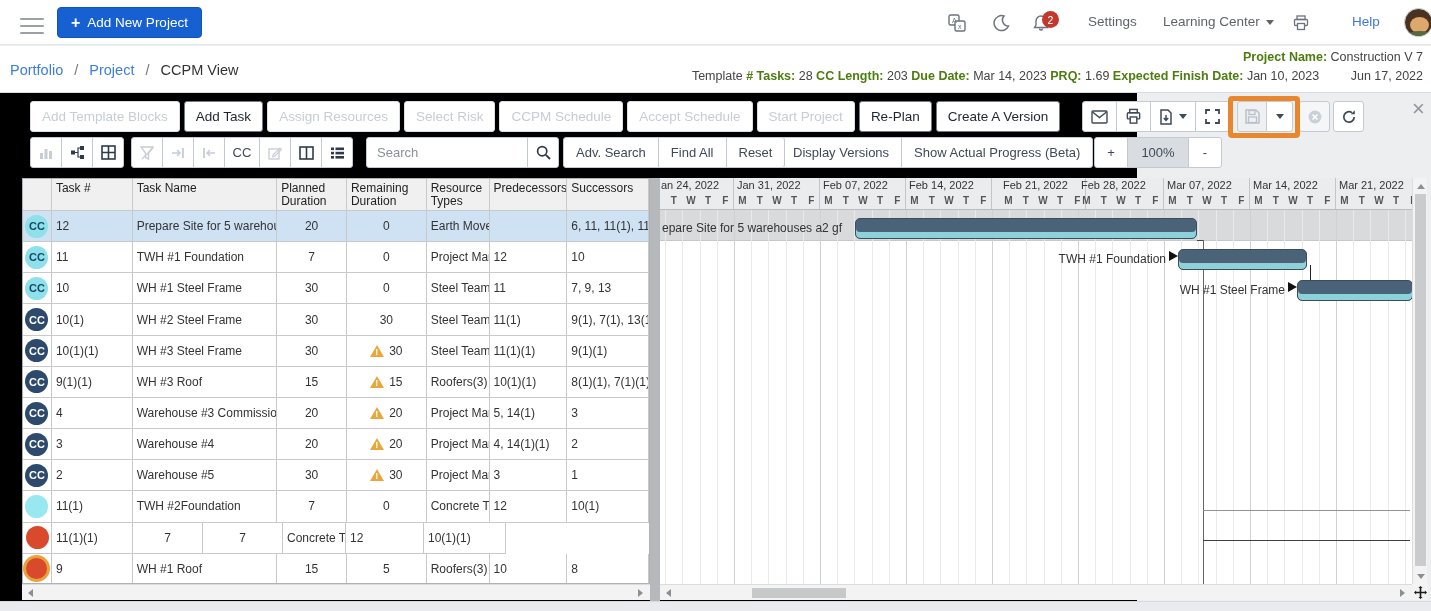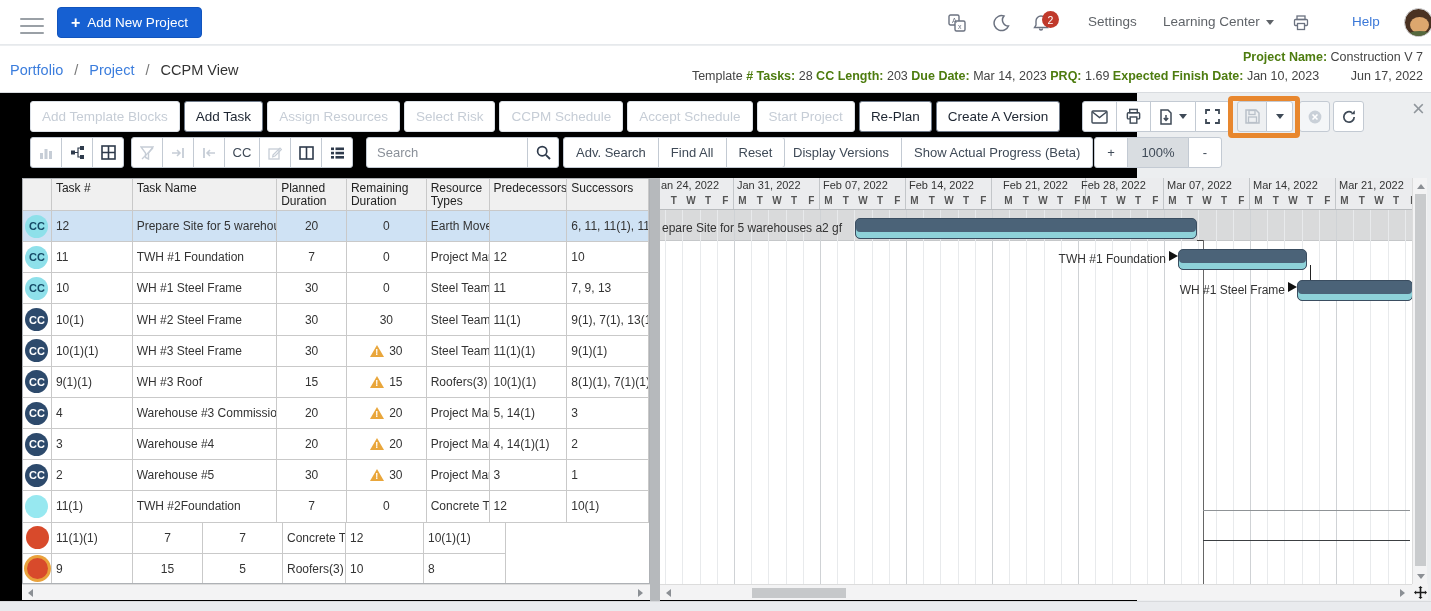--- a/index.html
+++ b/index.html
@@ -549,20 +549,21 @@
         </div>
         <div class="tcell" style="width: 63px; height: 31.17px;">Concrete Tear</div>
         <div class="tcell" style="width: 78px; height: 31.17px;">12</div>
         <div class="tcell" style="width: 82px; height: 31.17px;">10(1)(1)</div>
       </div>
       <div class="trow">
         <div class="tcell badgecell" style="width: 29px; height: 31.17px;">
           <span class="badge dot-red-ring"></span>
         </div>
         <div class="tcell" style="width: 81px; height: 31.17px;">9</div>
+        <div class="tcell" style="width: 145px; height: 31.17px;">WH #1 Roof</div>
         <div class="tcell center" style="width: 70px; height: 31.17px;">15</div>
         <div class="tcell center" style="width: 80px; height: 31.17px;">
           <span>5</span>
         </div>
         <div class="tcell" style="width: 63px; height: 31.17px;">Roofers(3)</div>
         <div class="tcell" style="width: 78px; height: 31.17px;">10</div>
         <div class="tcell" style="width: 82px; height: 31.17px;">8</div>
       </div>
     </div>
   <div id="splitter" class="abs"></div>

